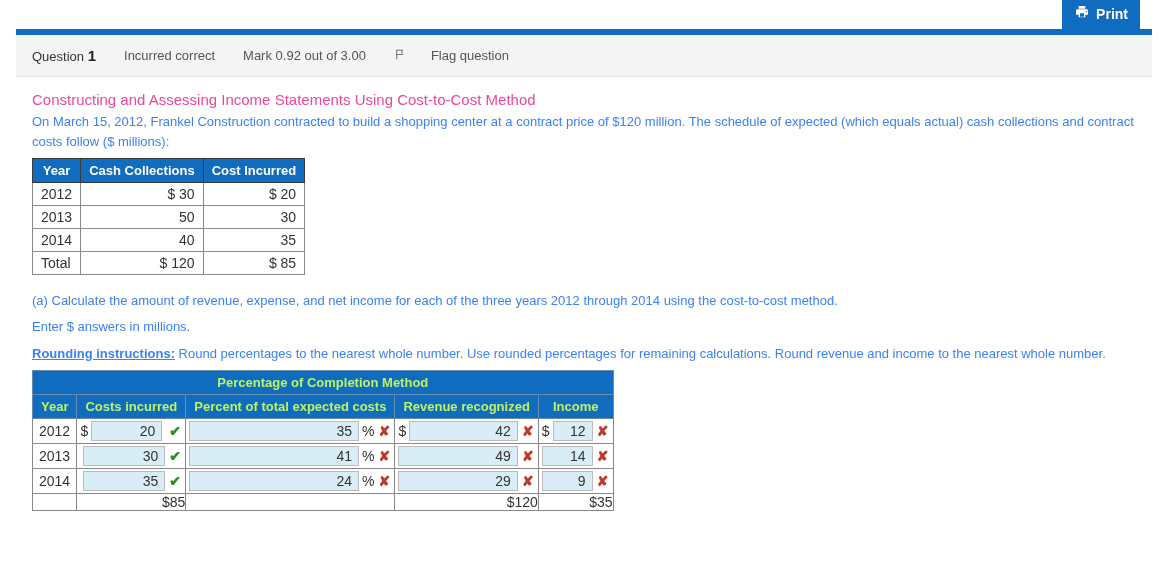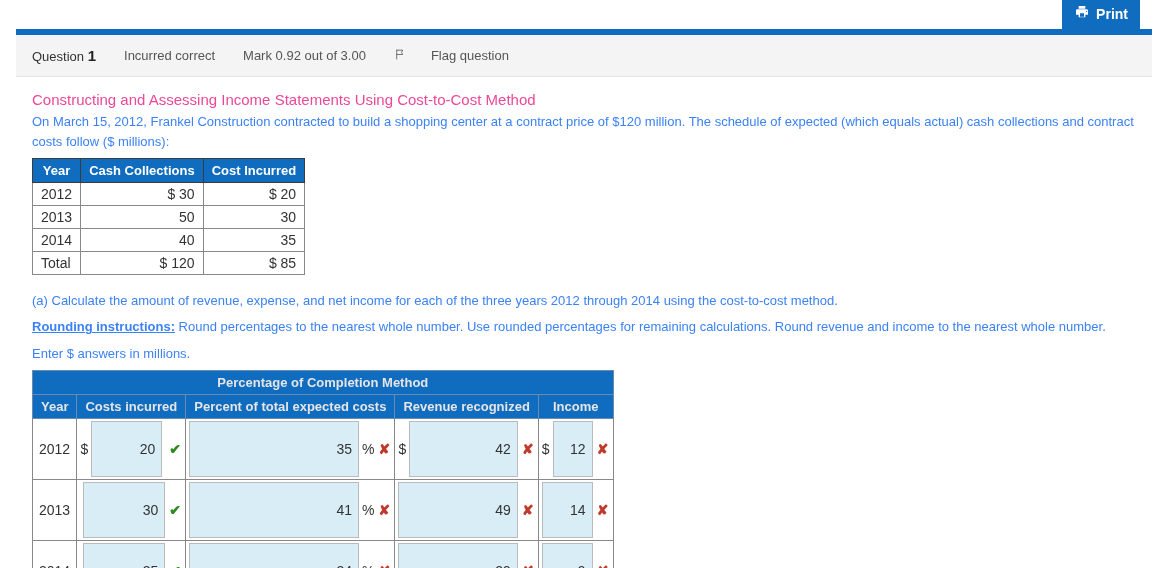--- a/index.html
+++ b/index.html
@@ -91,21 +91,21 @@
   }
   table.data td.label { text-align: left; }
   .instr-label { font-weight: 700; text-decoration: underline; }
 
   table.answer {
     border-collapse: collapse;
     margin-top: 6px;
   }
   table.answer th {
     background: #0f6cbf;
-    color: #e5e5e5;
+    color: #bef264;
     font-weight: 700;
     font-size: 13px;
     padding: 4px 8px;
     border: 1px solid #6a8bb0;
     text-align: center;
     white-space: nowrap;
   }
   table.answer td {
     border: 1px solid #888;
     padding: 0;
@@ -121,21 +121,21 @@
   }
   .cellwrap .pre, .cellwrap .suf {
     font-size: 14px;
     color: #333;
     white-space: nowrap;
   }
   .ansbox {
     flex: 1;
     background: #d9edf7;
     border: 1px solid #bbb;
-    padding: 19px 6px;
+    padding: 1px 6px;
     text-align: right;
     font-size: 14px;
     min-width: 40px;
   }
   .mark {
     width: 14px;
     text-align: center;
   }
   .mark.correct { color: #2e8b1f; font-weight: 700; }
   .mark.wrong { color: #c0392b; font-weight: 700; }
@@ -207,24 +207,24 @@
       </tr>
       <tr>
         <td class="label">Total</td>
         <td>$ 120</td>
         <td>$ 85</td>
       </tr>
     </tbody>
       </table>
 
     <div class="para">(a) Calculate the amount of revenue, expense, and net income for each of the three years 2012 through 2014 using the cost-to-cost method.</div>
+    <div class="para">Enter $ answers in millions.</div>
     <div class="para">
       <span class="instr-label">Rounding instructions:</span><span> Round percentages to the nearest whole number. Use rounded percentages for remaining calculations. Round revenue and income to the nearest whole number.</span>
     </div>
-    <div class="para">Enter $ answers in millions.</div>
 
     <table class="answer">
       <tbody>
           <tr>
         <th colspan="5">Percentage of Completion Method</th>
       </tr>
       <tr>
         <th>Year</th>
         <th>Costs incurred</th>
         <th>Percent of total expected costs</th>

